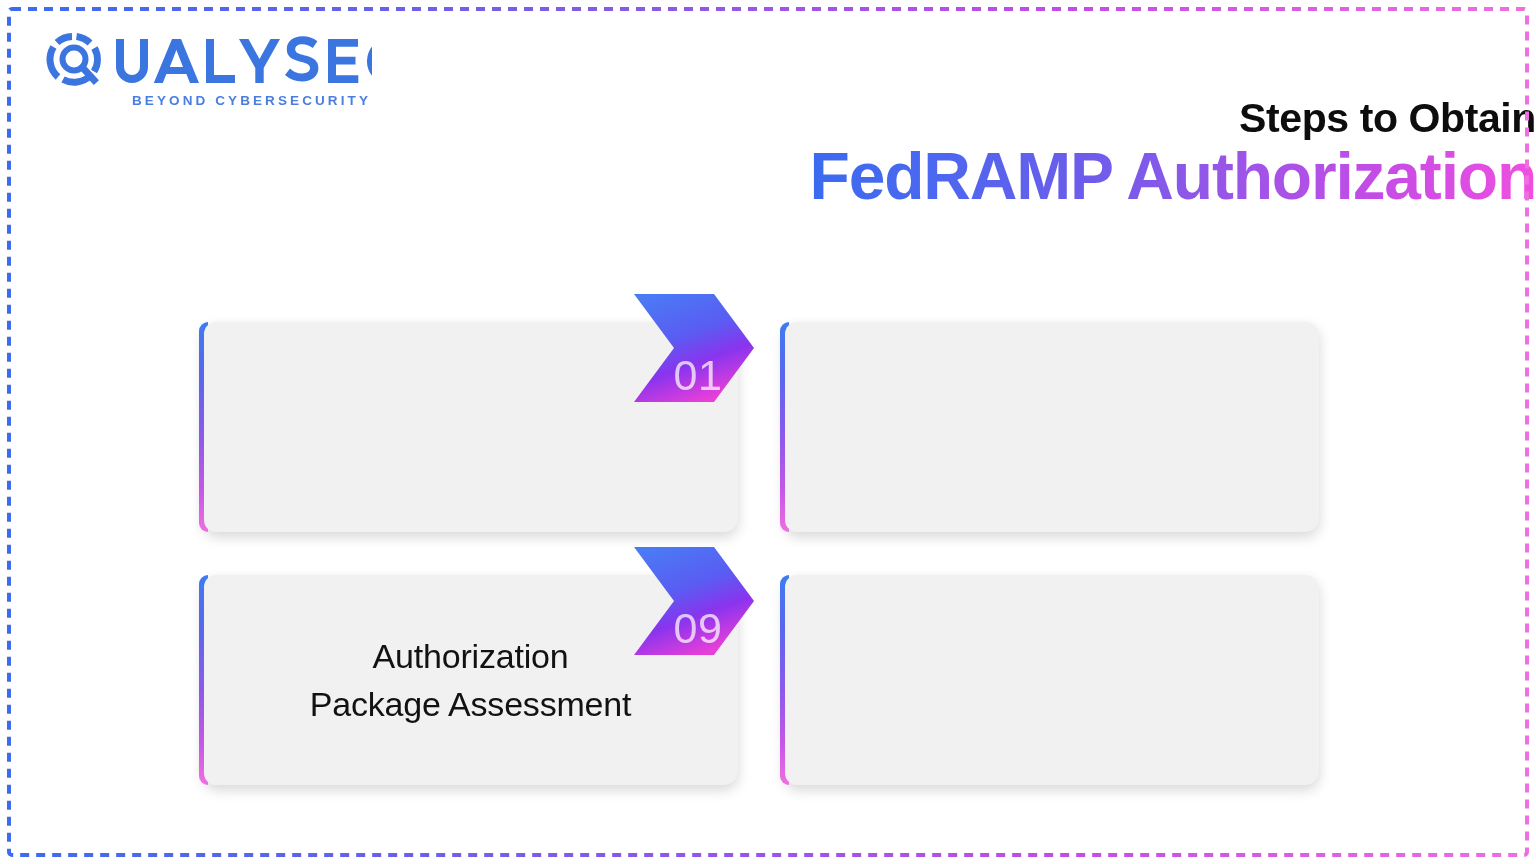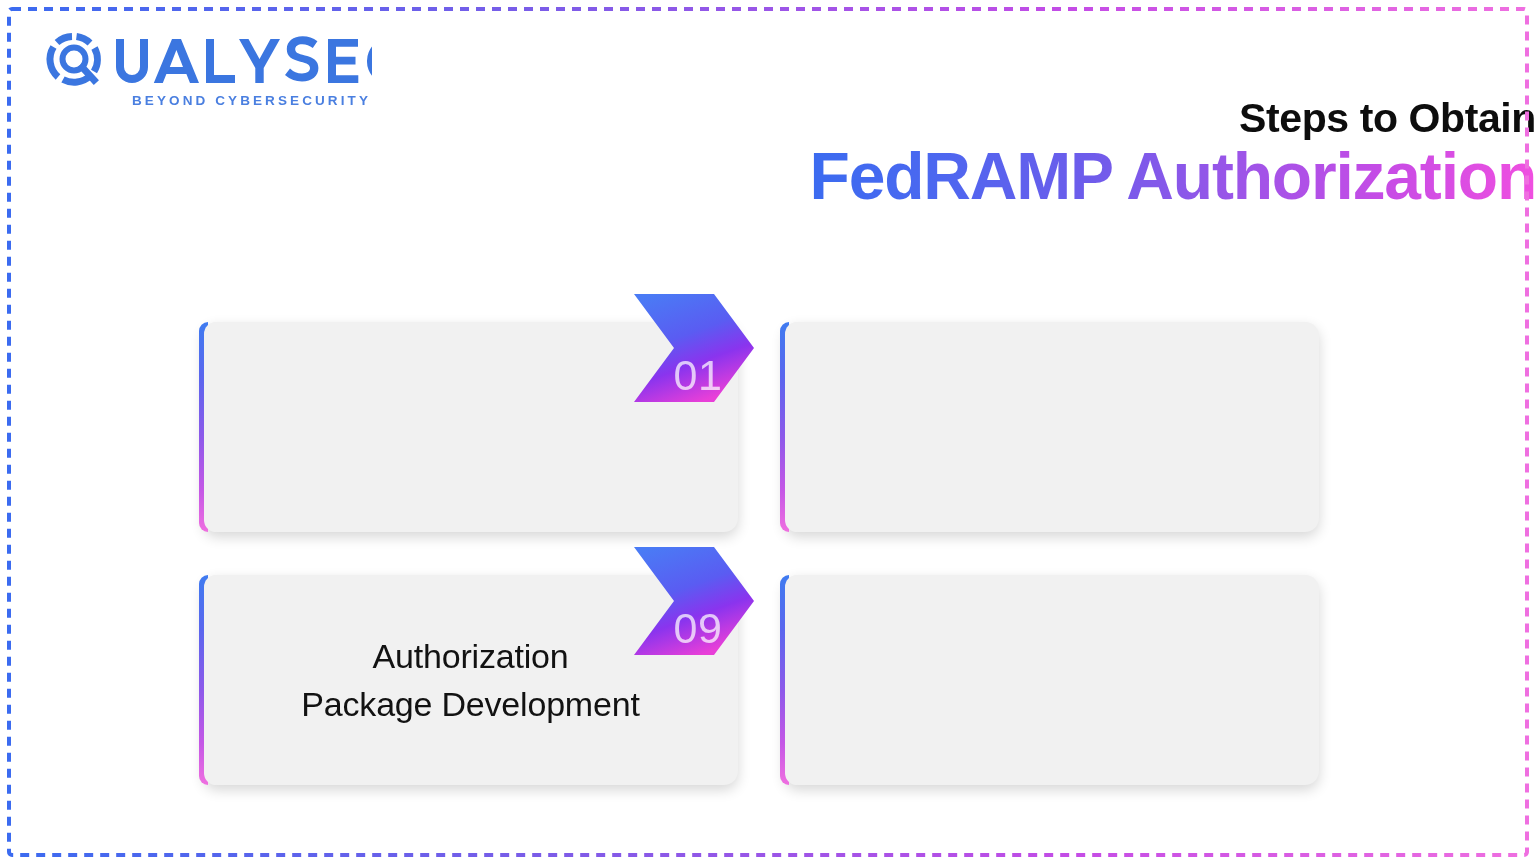--- a/index.html
+++ b/index.html
@@ -280,21 +280,21 @@
         </svg>
         <div class="badge-num">01</div>
       </div>
     </div>
 
     <div class="card">
     </div>
 
     <div class="card">
       <div class="card-label">Authorization
-Package Development</div>
+Package Assessment</div>
       <div class="badge">
         <svg viewBox="0 0 128 108" xmlns="http://www.w3.org/2000/svg">
           <defs>
             <linearGradient id="bg3" x1="0.15" y1="0" x2="0.55" y2="1">
               <stop offset="0%" stop-color="#4a7bf5"></stop>
               <stop offset="42%" stop-color="#5a5cf2"></stop>
               <stop offset="68%" stop-color="#8a34ee"></stop>
               <stop offset="100%" stop-color="#e83fd8"></stop>
             </linearGradient>
           </defs>

